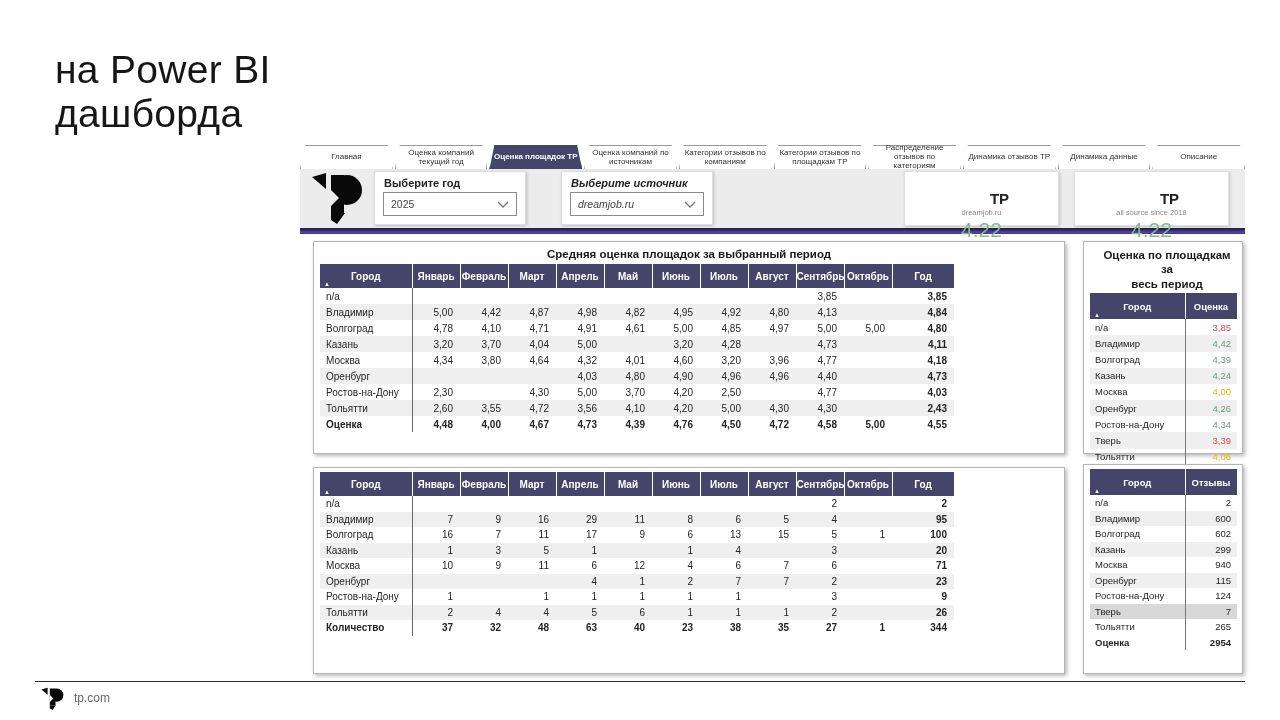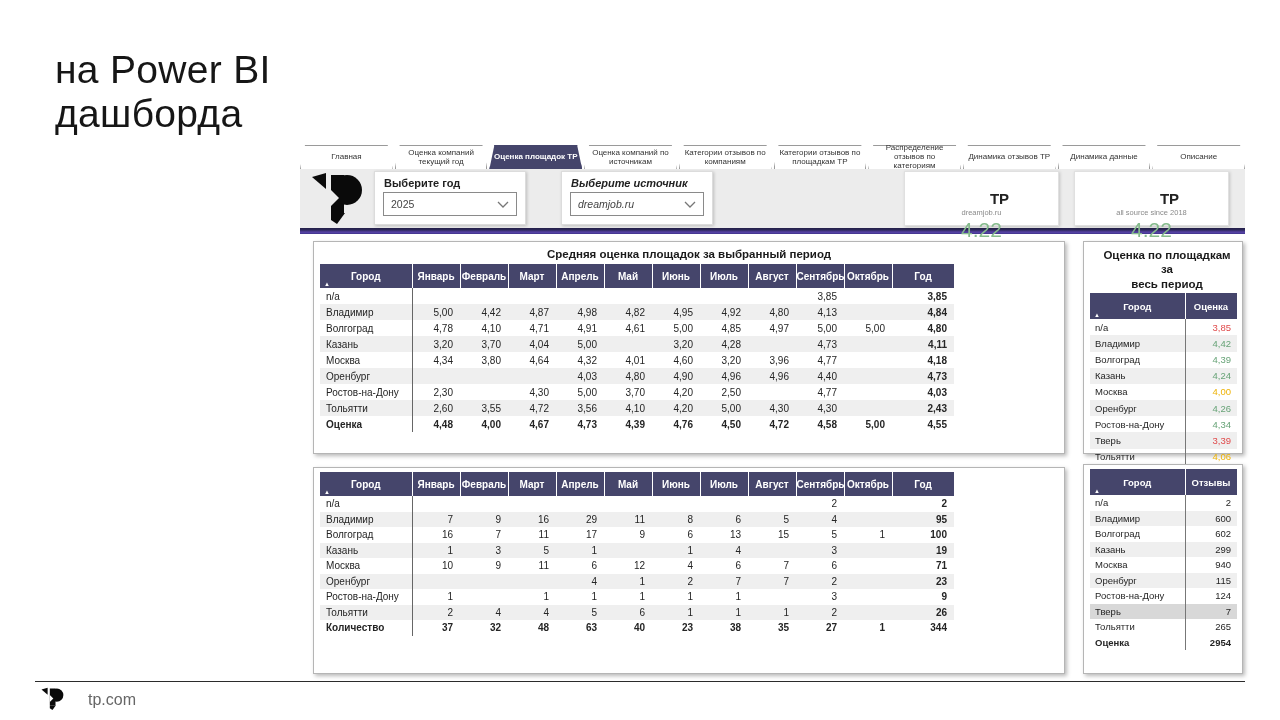--- a/index.html
+++ b/index.html
@@ -79,21 +79,21 @@
   .stable tbody tr.hl { background:#d8d8d8; }
   .stable tfoot td { font-weight:bold; }
 
   .viz-icons { position:absolute; right:5px; top:6px; display:flex; gap:4px; align-items:center;
     color:#888; }
   .viz-icons .dots { font-size:10px; font-weight:bold; line-height:4px; }
 
   
   .foot-line { position:absolute; left:35px; right:35px; top:681px; border-top:1.5px solid #2b2b2b; }
   .foot-logo { position:absolute; left:38px; top:686px; }
-  .foot-url  { position:absolute; left:88px; top:691px; font-size:16px; color:#666; }
+  .foot-url  { position:absolute; left:74px; top:691px; font-size:12px; color:#666; }
 </style>
 </head>
 <body>
 
 <div class="slide-title">
   <div>на Power BI</div>
   <div>дашборда</div>
 </div>
 
 <div class="dash">
@@ -466,21 +466,21 @@
               <td>1</td>
               <td>3</td>
               <td>5</td>
               <td>1</td>
               <td></td>
               <td>1</td>
               <td>4</td>
               <td></td>
               <td>3</td>
               <td></td>
-              <td class="year">19</td>
+              <td class="year">20</td>
             </tr>
             <tr>
               <td class="city">Москва</td>
               <td>10</td>
               <td>9</td>
               <td>11</td>
               <td>6</td>
               <td>12</td>
               <td>4</td>
               <td>6</td>

